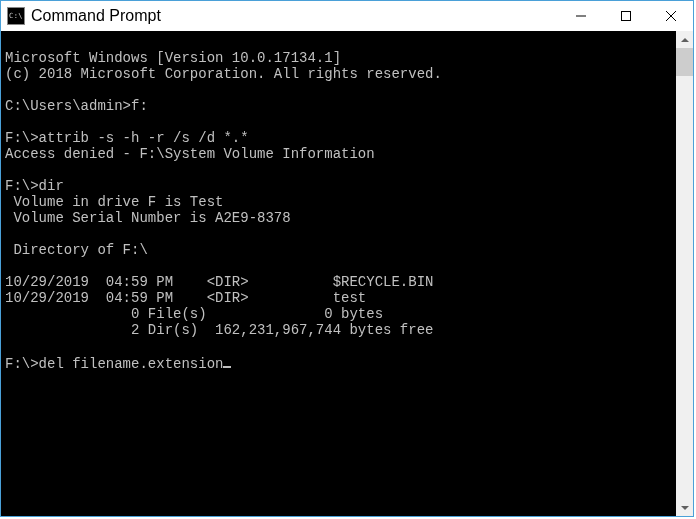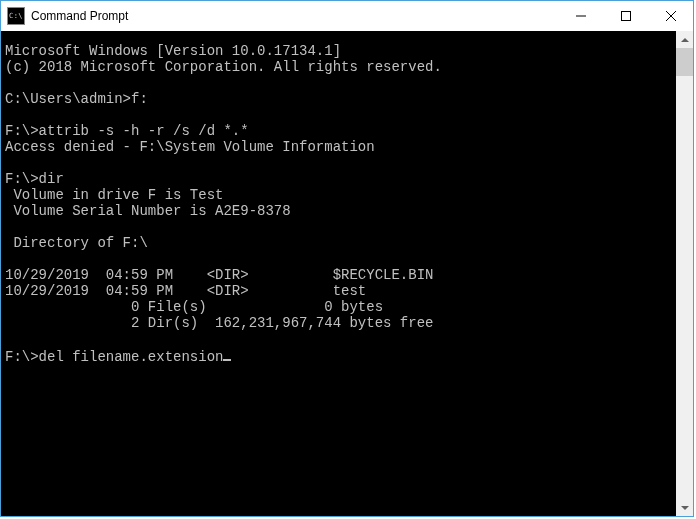--- a/index.html
+++ b/index.html
@@ -34,21 +34,21 @@
     margin-right: 6px;
     display: inline-flex;
     align-items: center;
     justify-content: center;
     font-size: 7px;
     letter-spacing: 0.5px;
     color: #ccc;
     font-family: Consolas, monospace;
   }
   .title-text {
-    font-size: 12px;
+    font-size: 16px;
     color: #000;
     text-align: right;
   }
   .win-controls {
     position: absolute;
     right: 0;
     top: 0;
     height: 30px;
     display: flex;
   }
@@ -68,21 +68,21 @@
     display: flex;
     min-height: 0;
   }
   .console {
     flex: 1 1 auto;
     background: #000;
     color: #c0c0c0;
     font-family: Consolas, "Courier New", monospace;
     font-size: 14px;
     line-height: 16px;
-    padding: 12px 4px;
+    padding: 19px 4px;
     white-space: pre;
     overflow: hidden;
   }
   .scrollbar {
     width: 17px;
     background: #f0f0f0;
     position: relative;
     flex: 0 0 auto;
   }
   .sb-btn {

